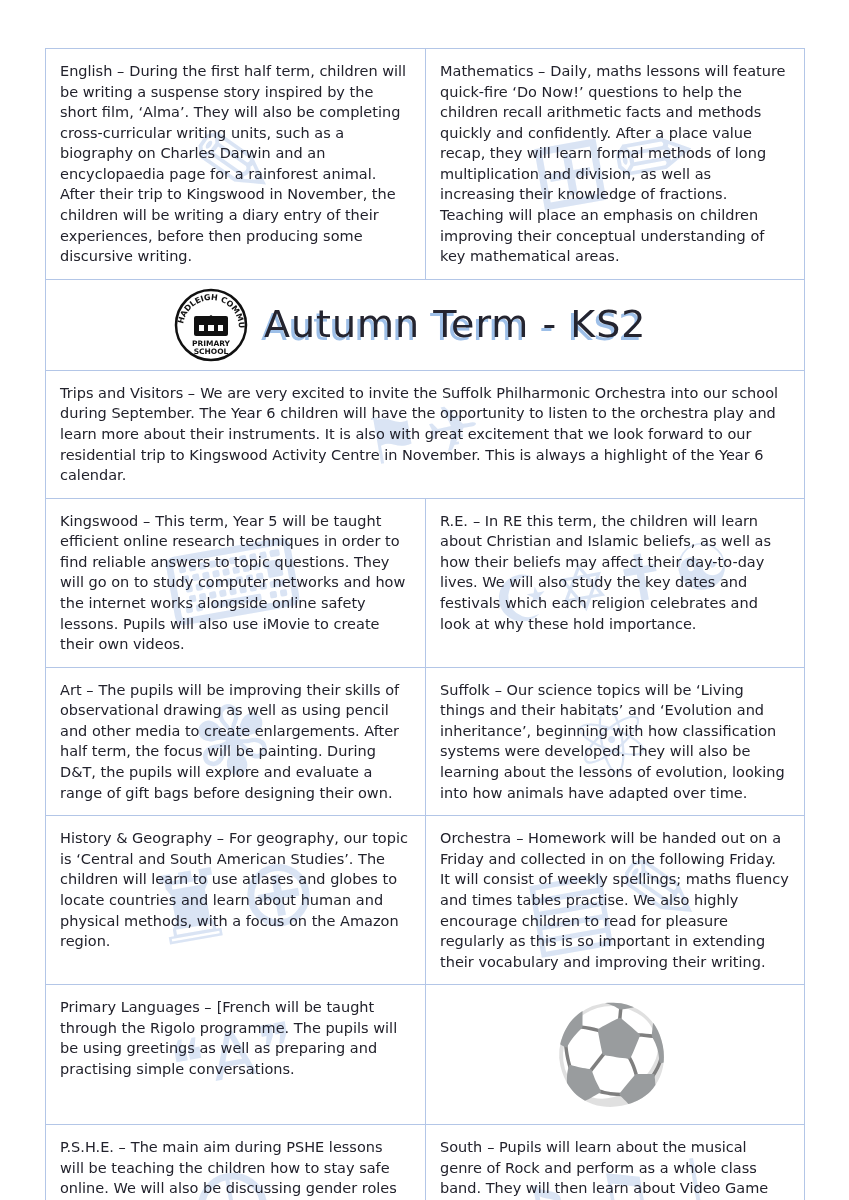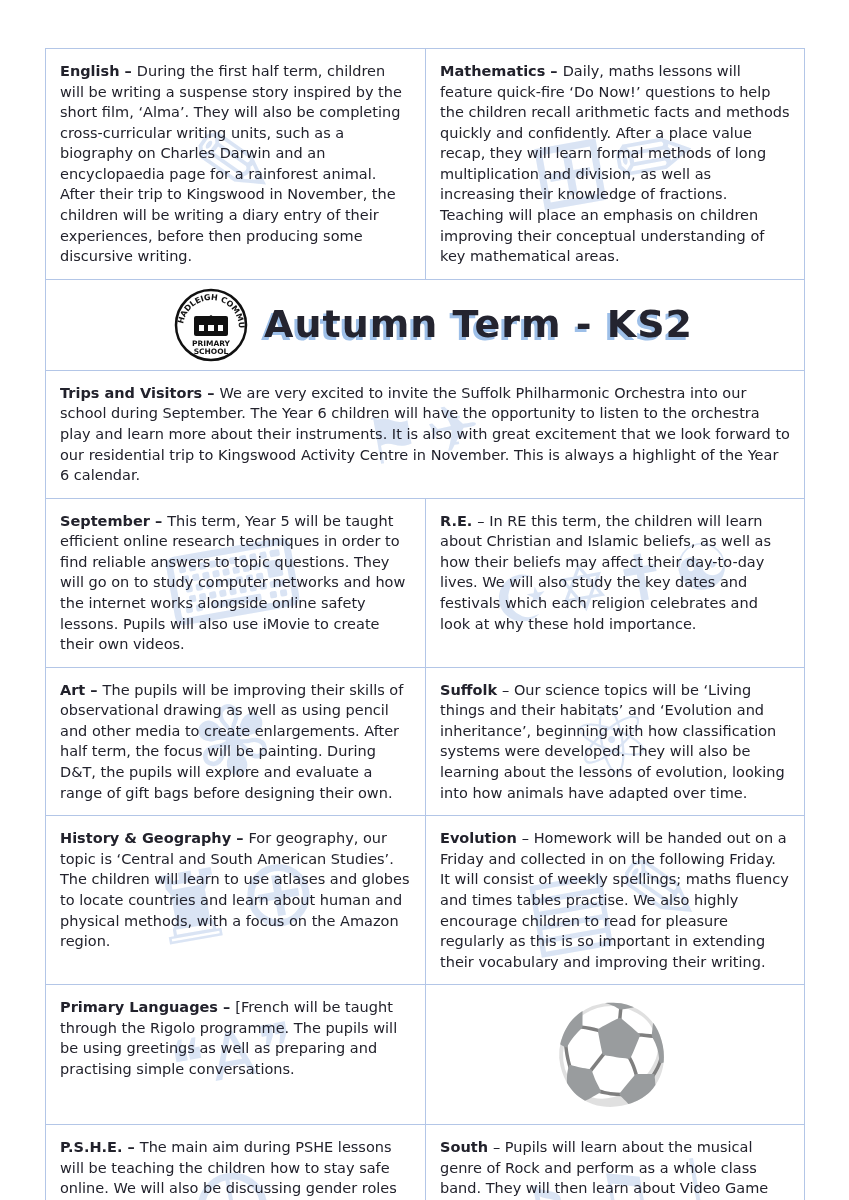--- a/index.html
+++ b/index.html
@@ -16,32 +16,32 @@
     overflow:hidden;font-size:14.5px;line-height:1.42;
   }
   .cell + .cell{border-left:1.5px solid #b3c6e7;}
   .cell.full{flex:1 1 100%;}
   .r1{min-height:192px;}
   .rtitle{min-height:90px;}
   .rtrips{min-height:118px;}
   .rstd{min-height:140px;}
   .rhg{min-height:142px;}
   .rlast{min-height:123px;}
-  .h{font-weight:bold;margin-right:5px;}
+  .h{font-weight:normal;margin-right:5px;}
   .cell-text{position:relative;z-index:1;display:block;}
   .wm{
     position:absolute;left:50%;top:50%;
     transform:translate(-50%,-50%) rotate(-10deg);
     font-size:95px;line-height:1;color:#bccfec;opacity:.55;
     white-space:nowrap;z-index:0;pointer-events:none;letter-spacing:6px;
   }
   .wm.small{font-size:64px;}
   .title-row{display:flex;align-items:center;padding:8px 0 8px 128px;}
   .page-title{
-    font-size:38px;font-weight:bold;letter-spacing:1px;color:#24242f;
+    font-size:38px;font-weight:normal;letter-spacing:1px;color:#24242f;
     text-shadow:-3px 3px 0 #9dbfe8;margin-left:16px;white-space:nowrap;
   }
   .logo{flex:0 0 auto;}
 </style>
 </head>
 <body>
 
 <div class="page">
   <div class="sheet">
     <div class="tbl">
@@ -80,21 +80,21 @@
       <div class="row rtrips">
         <div class="cell full">
           <span class="wm small">⚑✈</span>
           <span class="cell-text"><span class="h">Trips and Visitors –</span><span>We are very excited to invite the Suffolk Philharmonic Orchestra into our school during September. The Year 6 children will have the opportunity to listen to the orchestra play and learn more about their instruments. It is also with great excitement that we look forward to our residential trip to Kingswood Activity Centre in November. This is always a highlight of the Year 6 calendar.</span></span>
         </div>
       </div>
 
       <div class="row rstd">
         <div class="cell">
           <span class="wm">⌨</span>
-          <span class="cell-text"><span class="h">September –</span><span>This term, Year 5 will be taught efficient online research techniques in order to find reliable answers to topic questions. They will go on to study computer networks and how the internet works alongside online safety lessons. Pupils will also use iMovie to create their own videos.</span></span>
+          <span class="cell-text"><span class="h">Kingswood –</span><span>This term, Year 5 will be taught efficient online research techniques in order to find reliable answers to topic questions. They will go on to study computer networks and how the internet works alongside online safety lessons. Pupils will also use iMovie to create their own videos.</span></span>
         </div>
         <div class="cell">
           <span class="wm small">☪✡✝☯</span>
           <span class="cell-text"><span class="h">R.E.</span><span>– In RE this term, the children will learn about Christian and Islamic beliefs, as well as how their beliefs may affect their day-to-day lives. We will also study the key dates and festivals which each religion celebrates and look at why these hold importance.</span></span>
         </div>
       </div>
 
       <div class="row rstd">
         <div class="cell">
           <span class="wm">✾</span>
@@ -106,21 +106,21 @@
         </div>
       </div>
 
       <div class="row rhg">
         <div class="cell">
           <span class="wm">♜⊕</span>
           <span class="cell-text"><span class="h">History &amp; Geography –</span><span>For geography, our topic is ‘Central and South American Studies’. The children will learn to use atlases and globes to locate countries and learn about human and physical methods, with a focus on the Amazon region.</span></span>
         </div>
         <div class="cell">
           <span class="wm">▤✎</span>
-          <span class="cell-text"><span class="h">Evolution</span><span>– Homework will be handed out on a Friday and collected in on the following Friday. It will consist of weekly spellings; maths fluency and times tables practise. We also highly encourage children to read for pleasure regularly as this is so important in extending their vocabulary and improving their writing.</span></span>
+          <span class="cell-text"><span class="h">Orchestra</span><span>– Homework will be handed out on a Friday and collected in on the following Friday. It will consist of weekly spellings; maths fluency and times tables practise. We also highly encourage children to read for pleasure regularly as this is so important in extending their vocabulary and improving their writing.</span></span>
         </div>
       </div>
 
       <div class="row rstd">
         <div class="cell">
           <span class="wm small">❝A❞</span>
           <span class="cell-text"><span class="h">Primary Languages –</span><span>[French will be taught through the Rigolo programme. The pupils will be using greetings as well as preparing and practising simple conversations.</span></span>
         </div>
         <div class="cell">
           <span class="wm">⚽</span>

